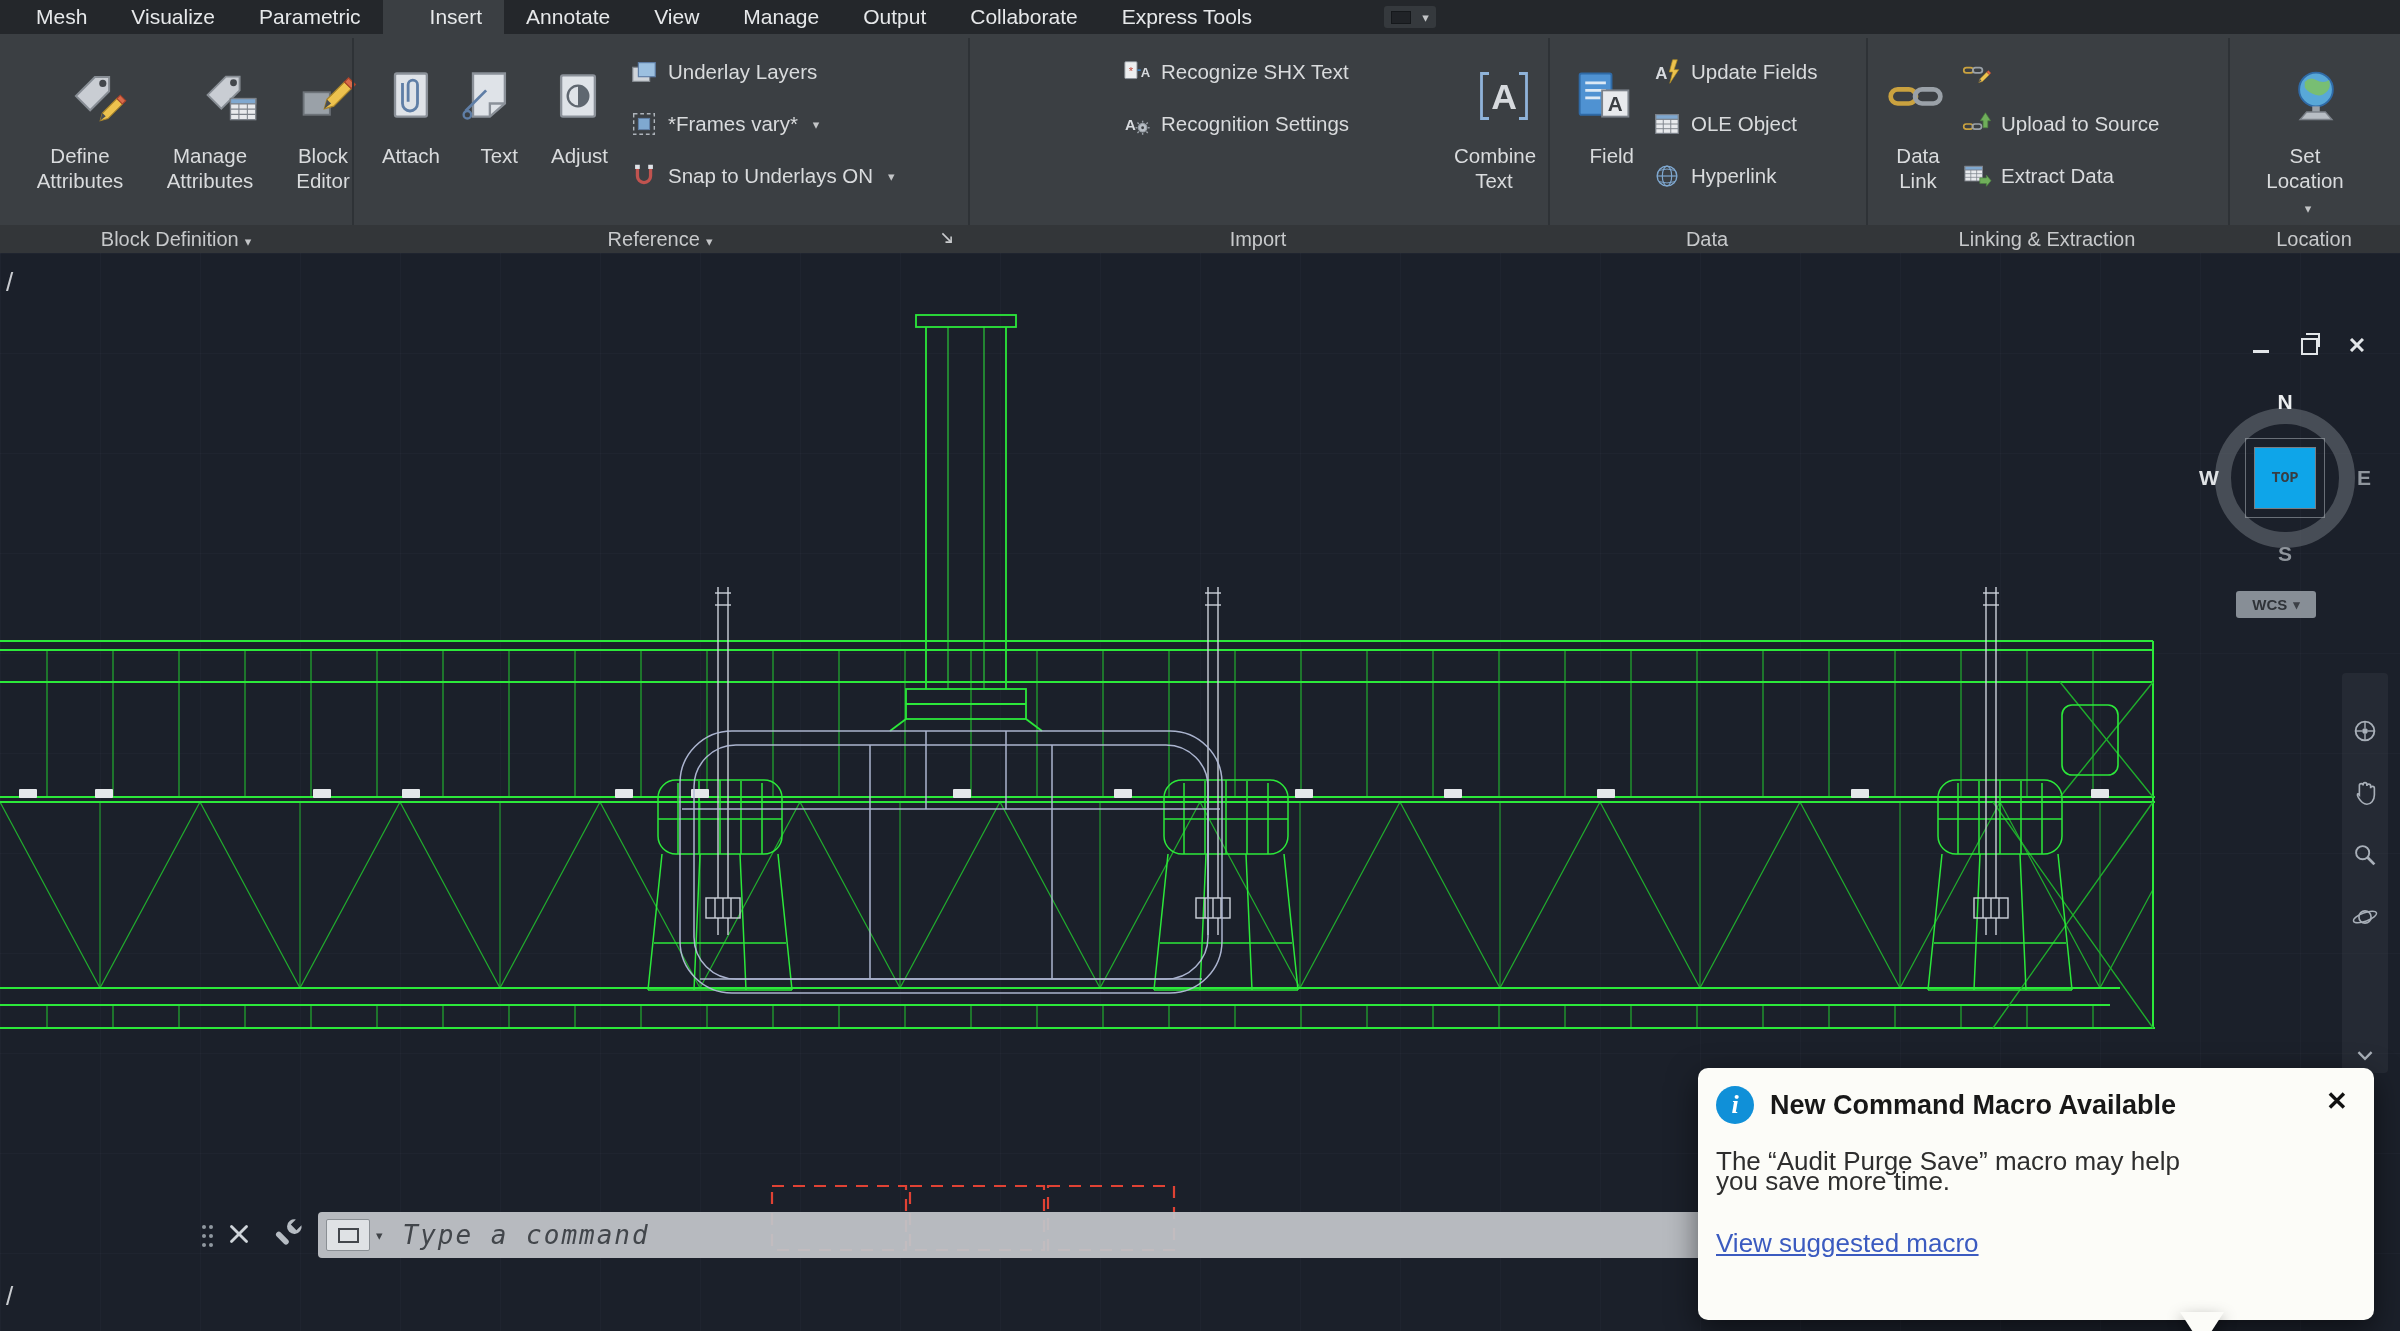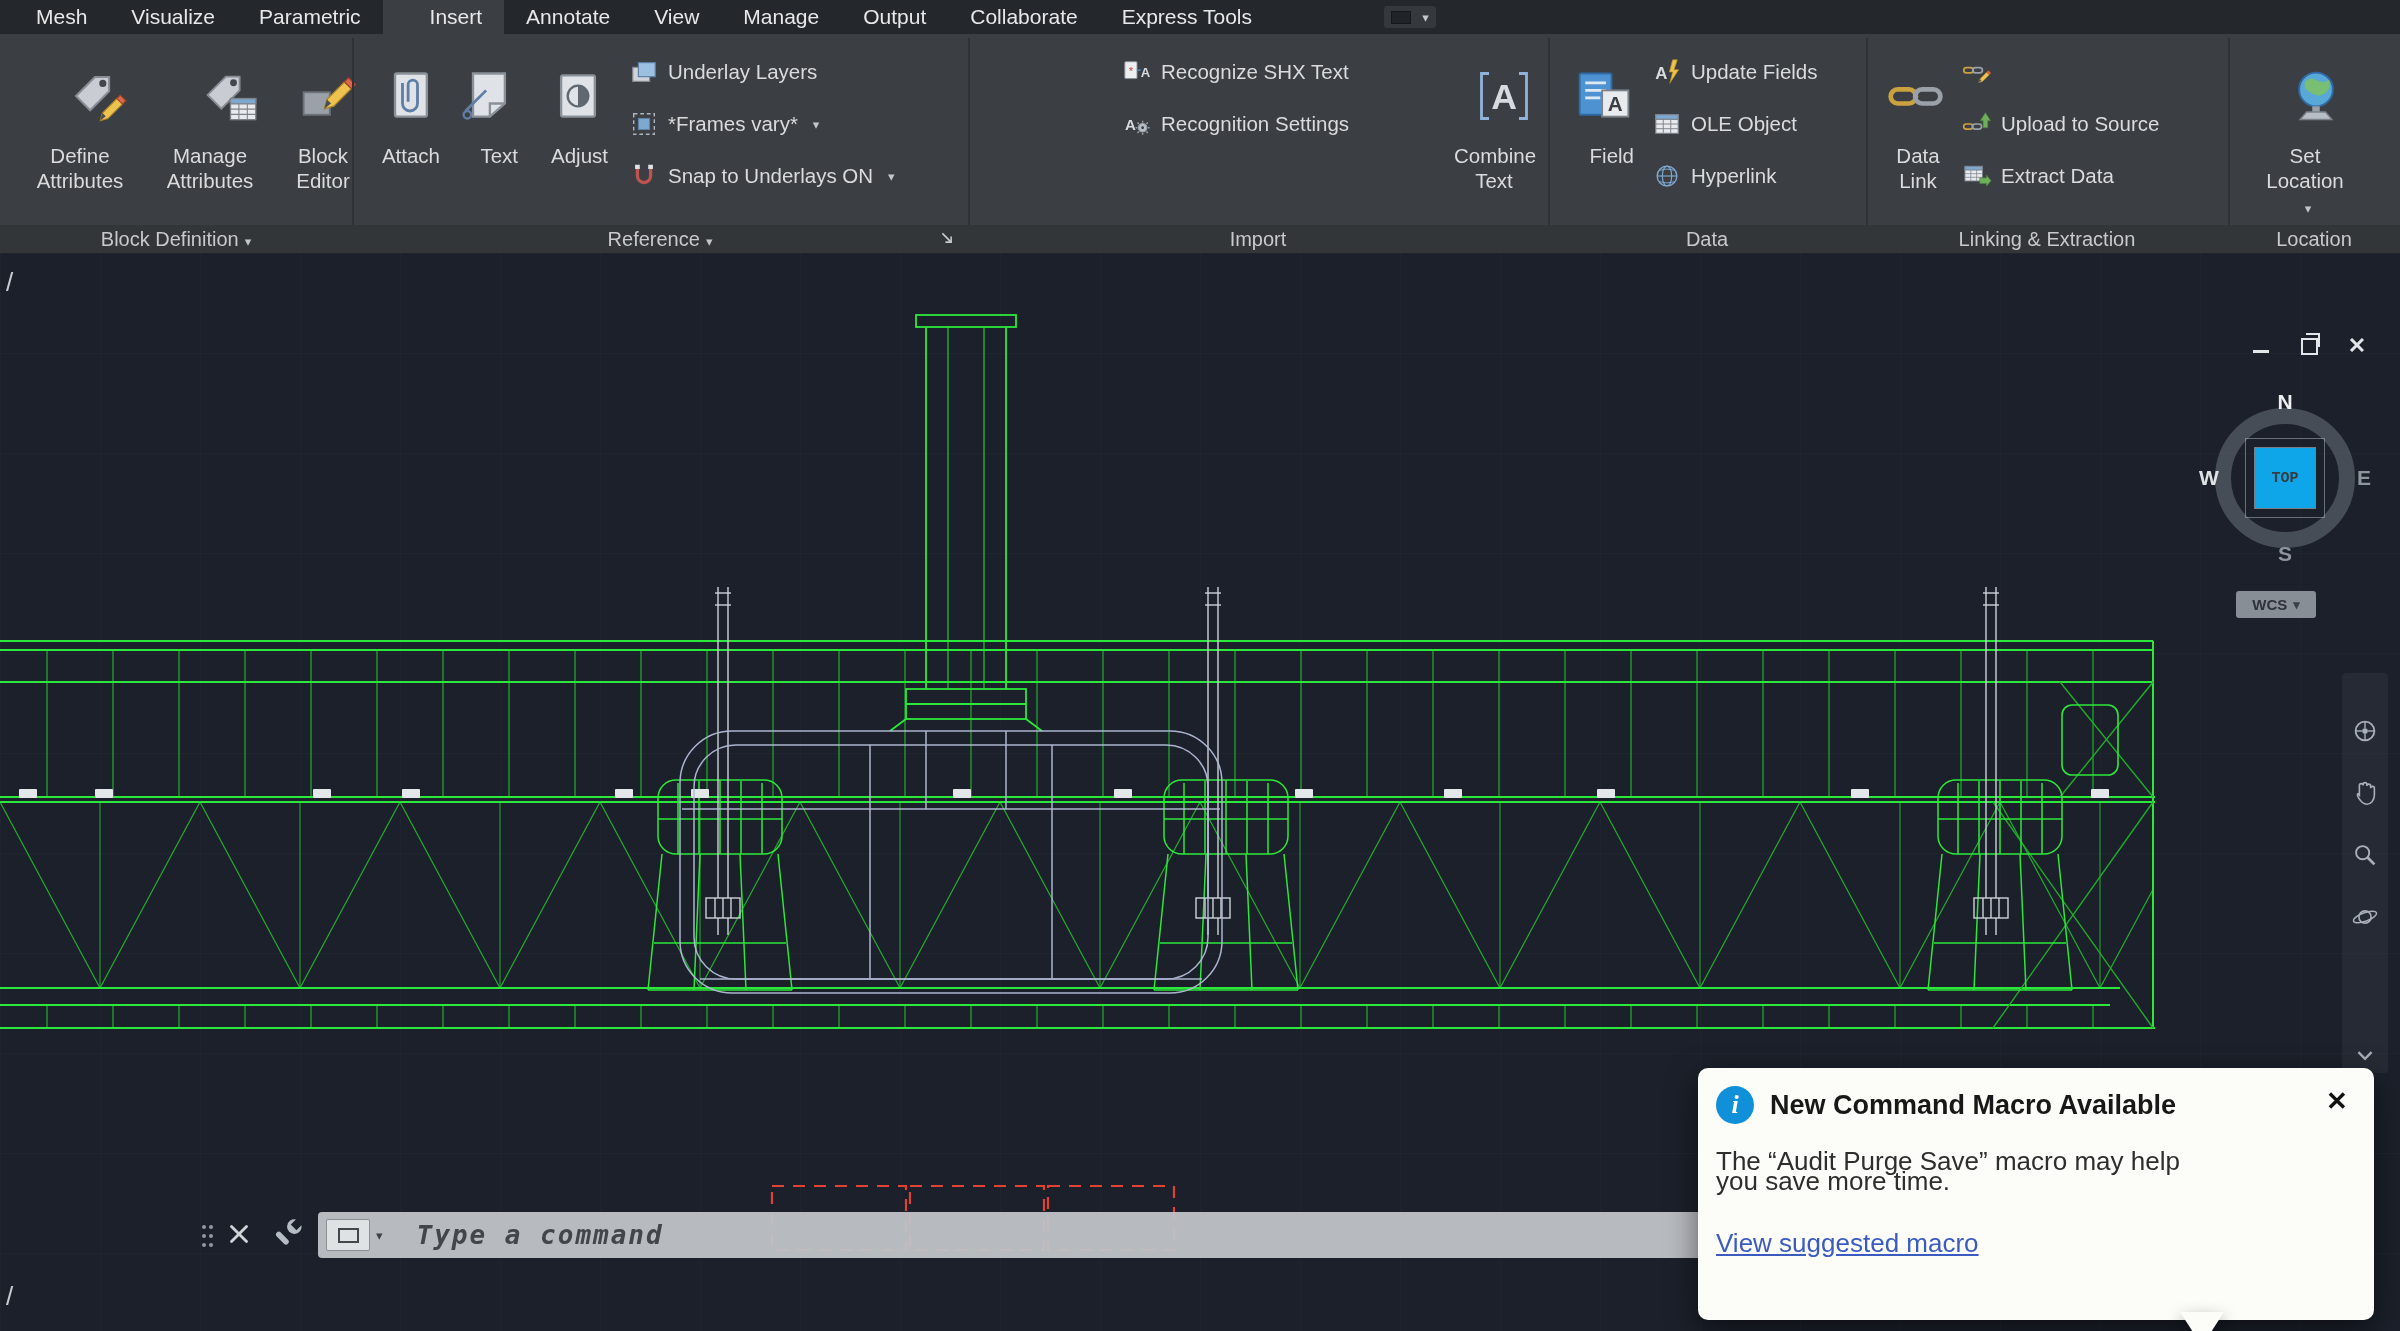--- a/index.html
+++ b/index.html
@@ -61,22 +61,22 @@
   #command-dock{position:absolute;left:0;top:1205px;width:2400px;height:62px;z-index:10;}
   #drag-dots{position:absolute;left:200px;top:18px;}
   #dock-close{position:absolute;left:224px;top:14px;width:30px;height:30px;}
   #dock-wrench{position:absolute;left:270px;top:10px;width:36px;height:36px;}
   #cmd-bar{position:absolute;left:318px;top:7px;width:1580px;height:46px;background:rgba(192,195,199,.95);
            border-radius:4px;display:flex;align-items:center;}
   #cmd-mini{margin-left:8px;width:42px;height:30px;background:#dfe2e5;border:1px solid #8a8f94;border-radius:2px;
             display:flex;align-items:center;justify-content:center;}
   #cmd-mini .mini{width:17px;height:11px;border:2px solid #43474c;}
   #cmd-mini-dd{color:#3f4347;font-size:13px;margin-left:6px;}
-  #cmd-input{flex:1;margin-left:32px;background:transparent;border:none;outline:none;
-             font-family:"DejaVu Sans Mono",monospace;font-style:italic;font-size:26px;color:#0c4a6e;letter-spacing:2px;font-weight:bold;}
+  #cmd-input{flex:1;margin-left:18px;background:transparent;border:none;outline:none;
+             font-family:"DejaVu Sans Mono",monospace;font-style:italic;font-size:26px;color:#0c4a6e;letter-spacing:2px;}
   #cmd-input::placeholder{color:#42464b;font-style:italic;opacity:1;}
   
   #notification{position:absolute;left:1698px;top:1068px;width:676px;height:252px;background:#fcfcf8;
                 border-radius:10px;box-shadow:0 10px 30px rgba(0,0,0,.5);z-index:20;}
   #notif-tail{position:absolute;left:2180px;top:1312px;width:0;height:0;z-index:19;
               border-left:22px solid transparent;border-right:22px solid transparent;border-top:34px solid #fcfcf8;
               filter:drop-shadow(0 6px 8px rgba(0,0,0,.4));z-index:21;}
   #notif-info{position:absolute;left:18px;top:18px;width:38px;height:38px;border-radius:50%;background:#1090d8;
               color:#fff;display:flex;align-items:center;justify-content:center;font-size:26px;font-weight:bold;
               font-family:"Liberation Serif",serif;font-style:italic;}

